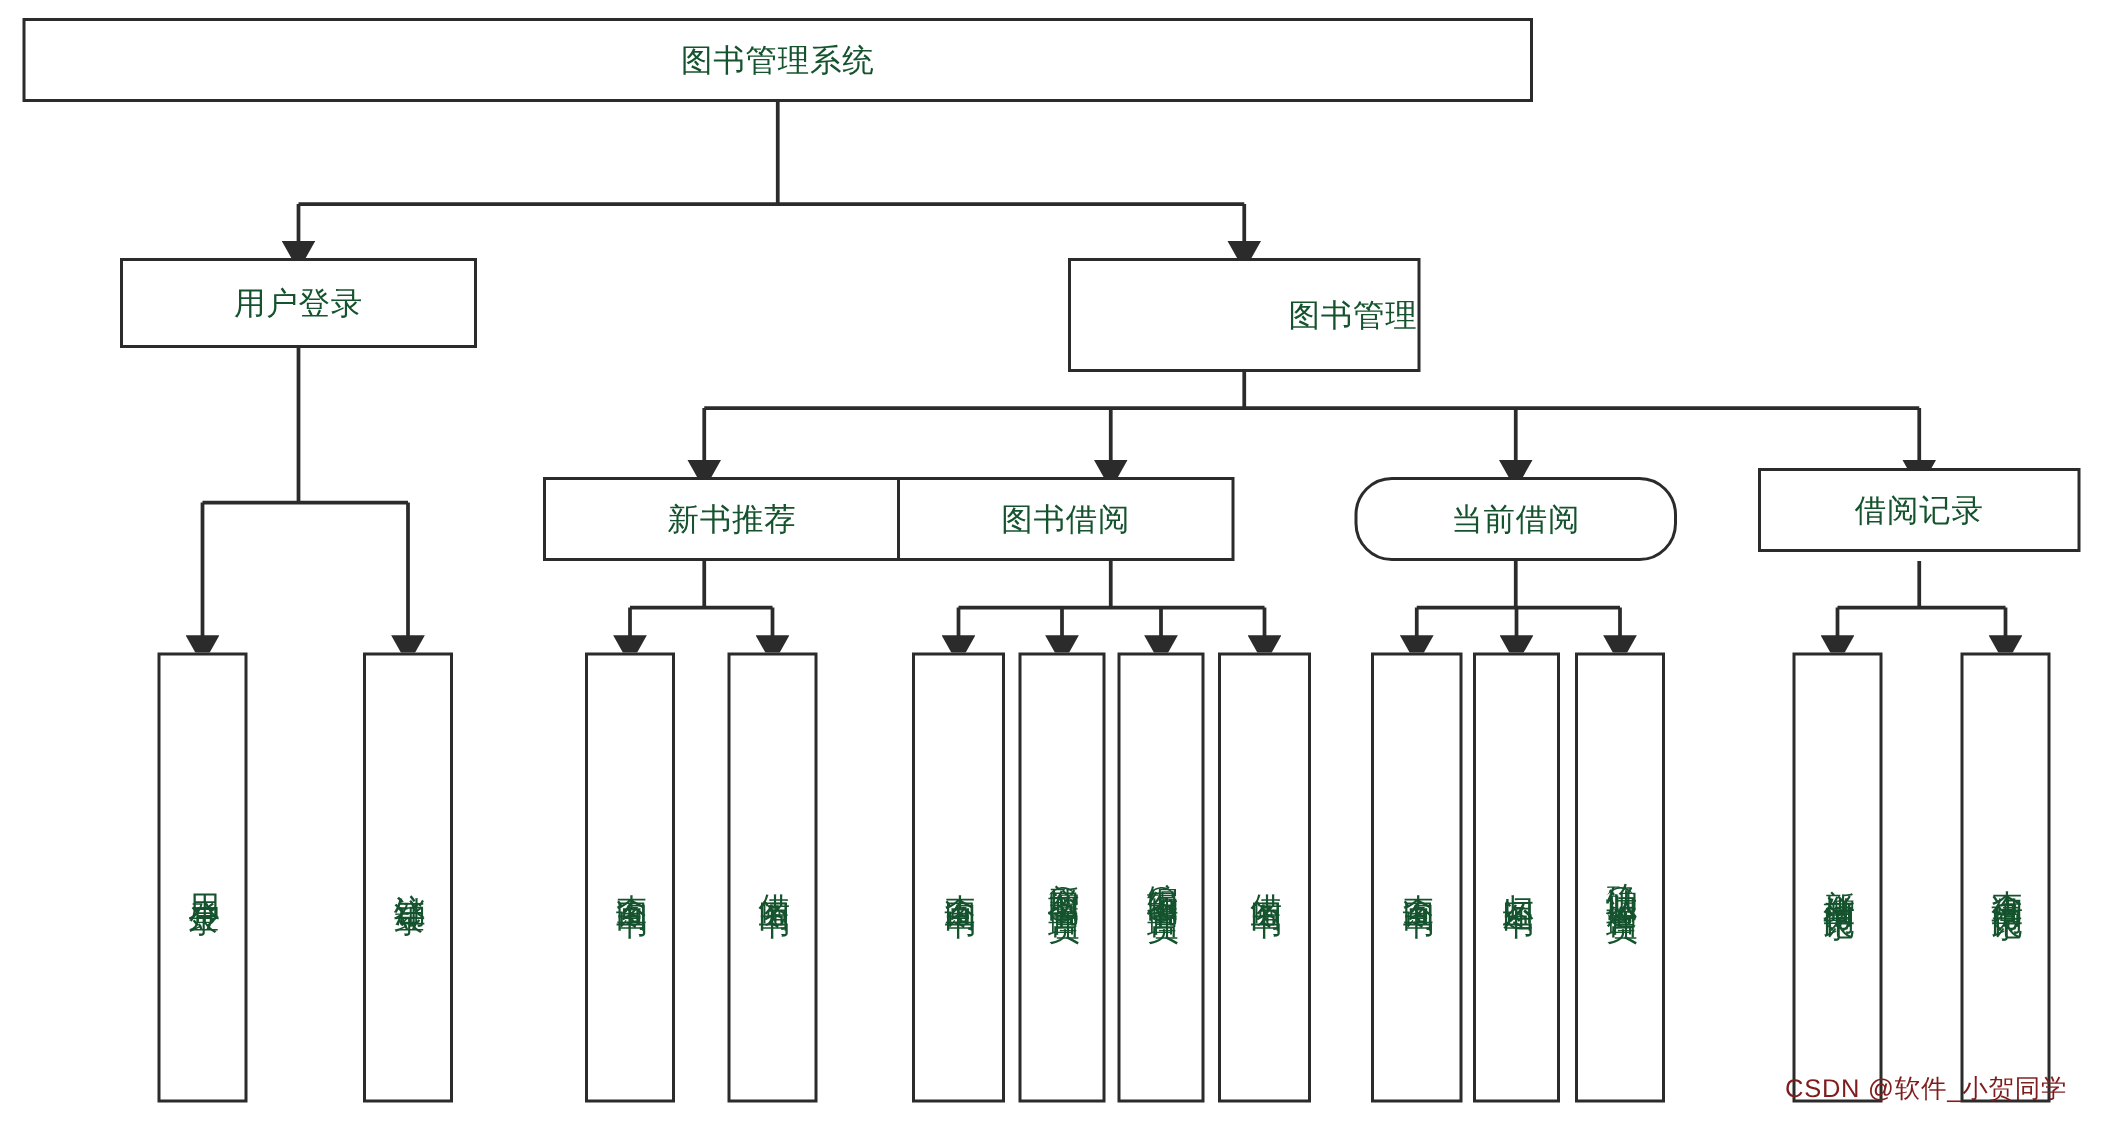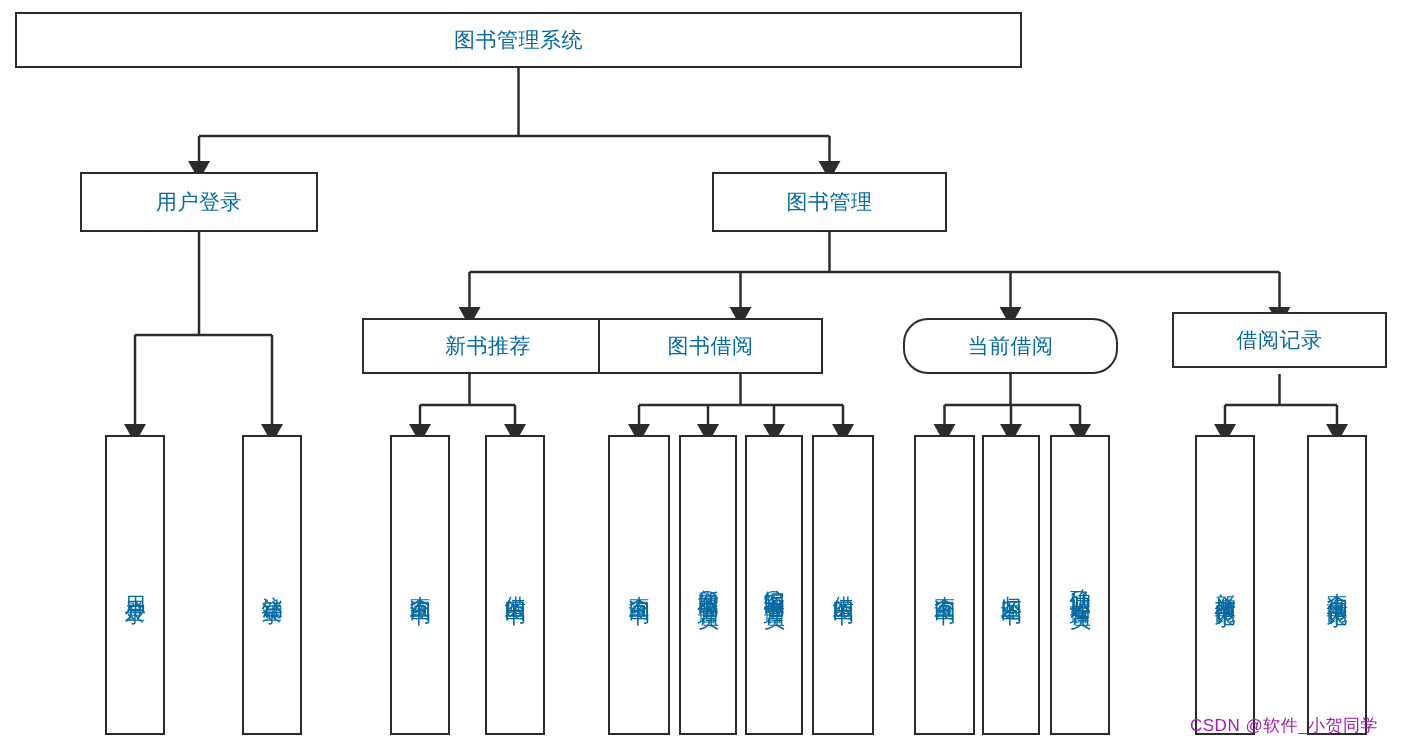--- a/index.html
+++ b/index.html
@@ -25,21 +25,21 @@
     height: 747px;
   }
   .node {
     position: absolute;
     box-sizing: border-box;
     border: 2.5px solid #2b2b2b;
     background: #ffffff;
     display: flex;
     align-items: center;
     justify-content: center;
-    color: #0369a1;
+    color: #14532d;
   }
   .node.h {
     font-size: 21px;
     letter-spacing: 0.5px;
   }
   .node.v {
     font-size: 21px;
   }
   .node.v .vtext {
     writing-mode: vertical-rl;
@@ -47,21 +47,21 @@
     line-height: 1.16;
     letter-spacing: 3px;
     white-space: nowrap;
     text-align: center;
   }
   .watermark {
     position: absolute;
     left: 1190px;
     top: 714px;
     font-size: 17px;
-    color: #a21caf;
+    color: #7f1d1d;
     white-space: nowrap;
     letter-spacing: 0.5px;
     text-align: center;
   }
 </style>
 </head>
 <body>
 
 <div id="canvas">
 
@@ -108,21 +108,21 @@
       </g>
   </svg>
 
   <div id="nodes">
       <div class="node h" style="left: 15px; top: 12px; width: 1007px; height: 56px;">
         <span>图书管理系统</span>
       </div>
       <div class="node h" style="left: 80px; top: 172px; width: 238px; height: 60px;">
         <span>用户登录</span>
       </div>
-      <div class="node h" style="left: 712px; top: 172px; width: 235px; height: 60px;">
+      <div class="node h" style="left: 712px; top: 172px; width: 235px; height: 76px; justify-content: flex-end;">
         <span>图书管理</span>
       </div>
       <div class="node v" style="left: 105px; top: 435px; width: 60px; height: 300px;">
         <span class="vtext">用户登录</span>
       </div>
       <div class="node v" style="left: 242px; top: 435px; width: 60px; height: 300px;">
         <span class="vtext">注销登录</span>
       </div>
       <div class="node h" style="left: 362px; top: 318px; width: 252px; height: 56px;">
         <span>新书推荐</span>

